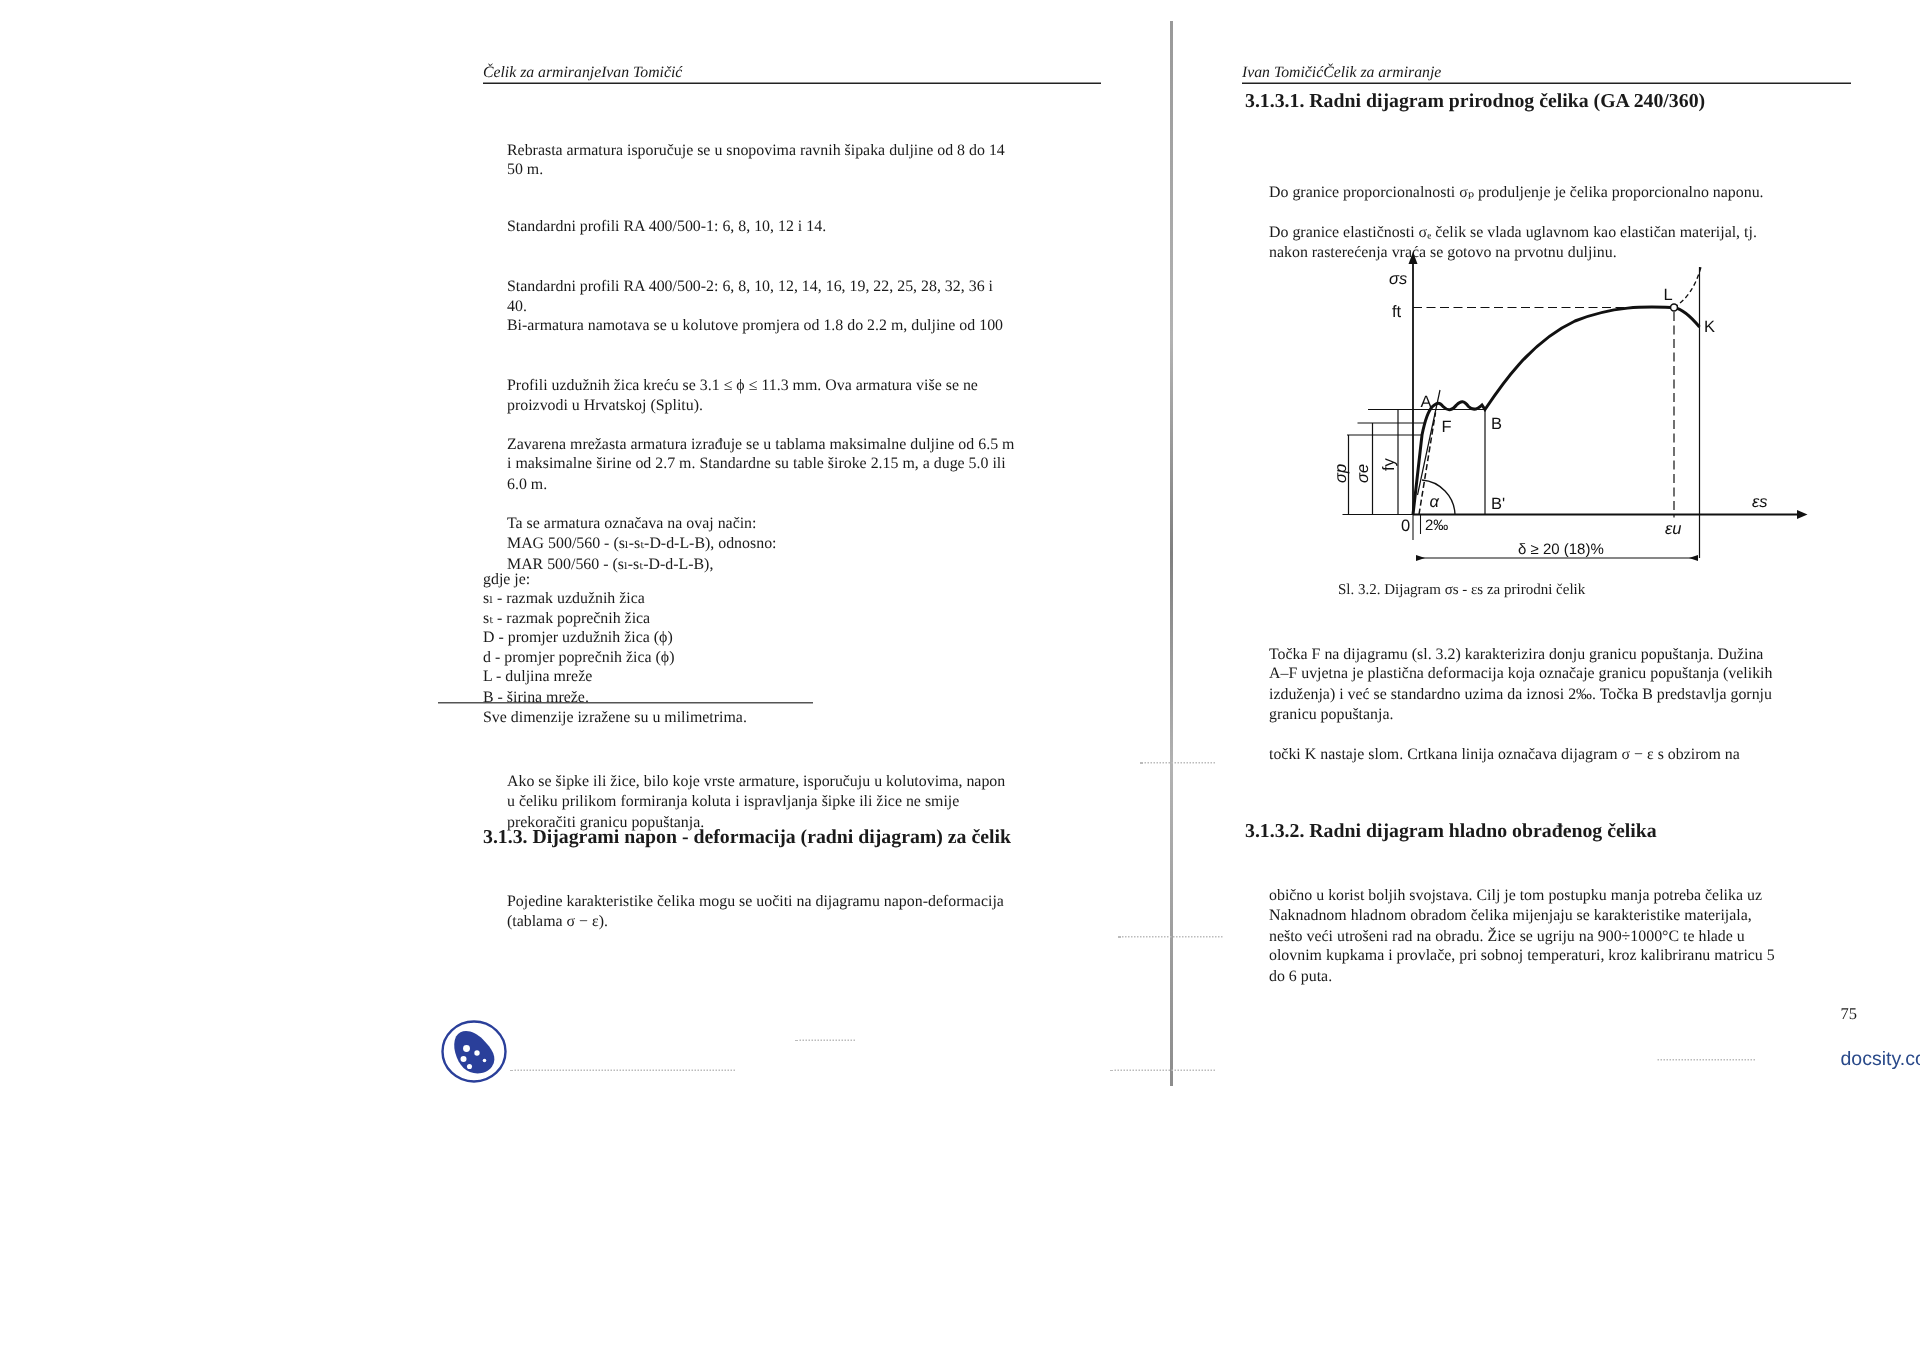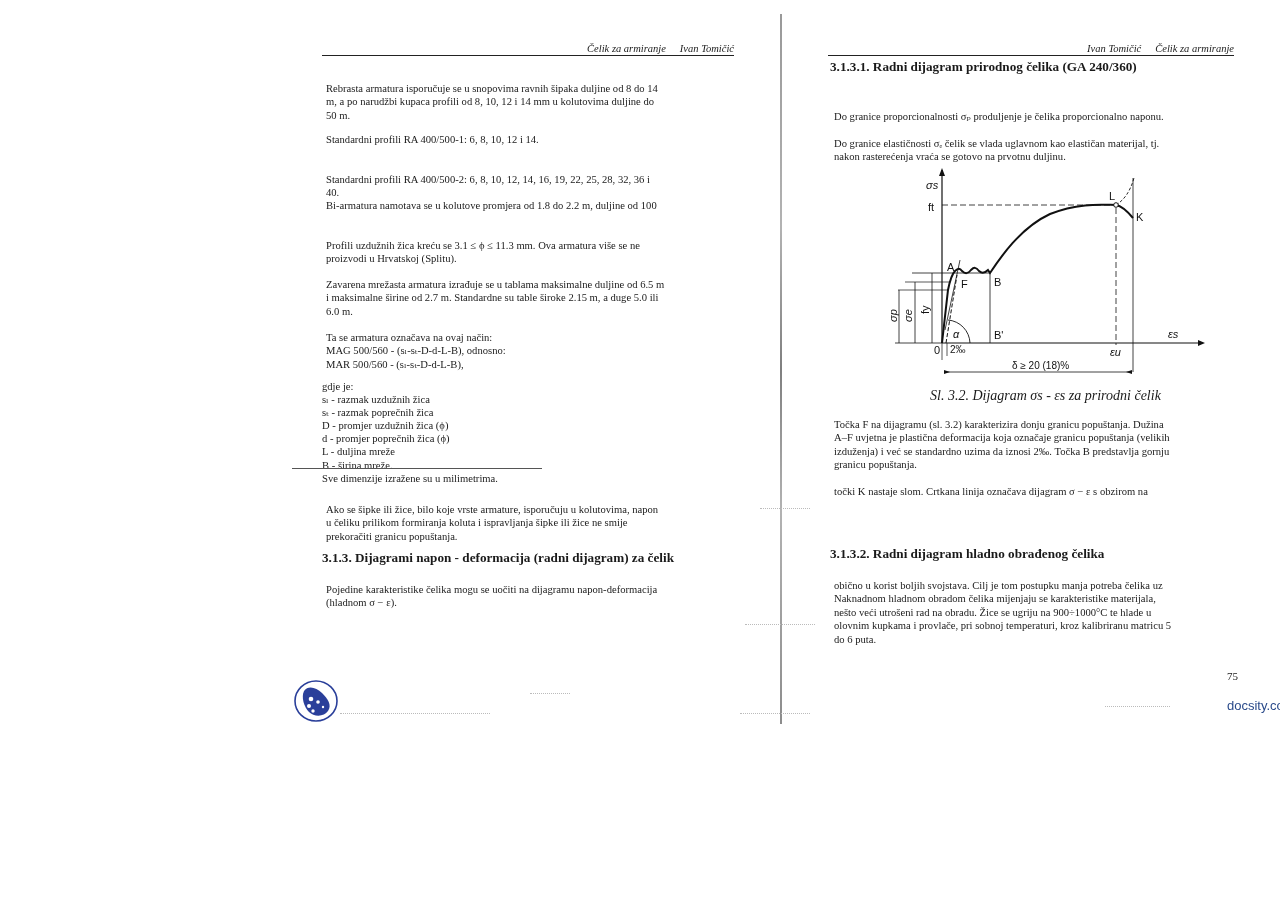--- a/index.html
+++ b/index.html
@@ -5,46 +5,45 @@
   html, body { margin: 0; padding: 0; }
   body {
     width: 1280px; height: 898px; background: #ffffff; position: relative; overflow: hidden;
     font-family: "Liberation Serif", "DejaVu Serif", serif; color: #1a1a1a;
   }
   .page { position: absolute; top: 0; }
   .page-left { left: 322px; width: 410px; }
   .page-right { left: 830px; width: 408px; }
   .running-header {
     position: absolute; top: 40px; height: 14px; font-style: italic; font-size: 10.5px;
-    border-bottom: 1px solid #222; display: flex; justify-content: flex-end; align-items: flex-end;
+    border-bottom: 1px solid #222; display: flex; justify-content: flex-start; align-items: flex-end;
     padding-bottom: 1px;
-    gap: 14px;
   }
   .page-left .running-header { left: 0; width: 412px; }
   .page-right .running-header { left: -2px; width: 406px; }
   .para {
     position: absolute; left: 0; width: 408px; font-size: 10.6px; line-height: 13.4px;
-    text-align: justify; text-align-last: left; margin: 4px;
+    text-align: justify; text-align-last: left; margin: 16px;
   }
   .page-right .para { width: 404px; }
   .line { display: block; white-space: nowrap; }
   .heading {
     position: absolute; left: 0; font-weight: bold; font-size: 13.2px; white-space: nowrap; margin: 0;
   }
   .legend-list { position: absolute; left: 0; font-size: 10.6px; line-height: 13.1px; }
   .legend-list .row { display: block; white-space: nowrap; }
   .underline-rule { position: absolute; left: -30px; top: 468px; width: 250px; border-top: 1px solid #555; }
   .spine {
     position: absolute; left: 780px; top: 14px; width: 2px; height: 710px;
     background: linear-gradient(#777, #999 30%, #555 50%, #999 70%, #666);
     opacity: 0.75;
   }
   .figure { position: absolute; left: 870px; top: 165px; width: 340px; height: 240px; }
   .caption {
-    position: absolute; left: 930px; top: 388px; font-style: italic; font-size: 14px; white-space: nowrap;
+    position: absolute; left: 892px; top: 388px; font-size: 10px; white-space: nowrap;
   }
   .page-number { position: absolute; font-size: 11px; }
   .docsity {
     position: absolute; left: 1227px; top: 698px; font-family: "Liberation Sans", sans-serif;
     font-weight: normal; font-size: 13px; color: #2a4a8a;
   }
   .logo { position: absolute; left: 294px; top: 679px; width: 46px; height: 44px; }
   .speck { position: absolute; height: 1px; border-top: 1px dotted #bbb; }
 </style>
 </head>
@@ -53,21 +52,20 @@
 <div class="spine"></div>
 
 <div class="page page-left">
   <div class="running-header">
     <span>Čelik za armiranje</span>
     <span>Ivan Tomičić</span>
   </div>
 
   <p class="para" style="top:78px">
     <span class="line">Rebrasta armatura isporučuje se u snopovima ravnih šipaka duljine od 8 do 14</span>
-    <span class="line">m, a po narudžbi kupaca profili od 8, 10, 12 i 14 mm u kolutovima duljine do</span>
     <span class="line">50 m.</span>
   </p>
   <p class="para" style="top:129px">
     <span class="line">Standardni profili RA 400/500-1: 6, 8, 10, 12 i 14.</span>
   </p>
   <p class="para" style="top:169px">
     <span class="line">Standardni profili RA 400/500-2: 6, 8, 10, 12, 14, 16, 19, 22, 25, 28, 32, 36 i</span>
     <span class="line">40.</span>
   </p>
   <p class="para" style="top:195px">
@@ -103,21 +101,21 @@
   <p class="para" style="top:499px">
     <span class="line">Ako se šipke ili žice, bilo koje vrste armature, isporučuju u kolutovima, napon</span>
     <span class="line">u čeliku prilikom formiranja koluta i ispravljanja šipke ili žice ne smije</span>
     <span class="line">prekoračiti granicu popuštanja.</span>
   </p>
 
   <h2 class="heading" style="top:550px">3.1.3. Dijagrami napon - deformacija (radni dijagram) za čelik</h2>
 
   <p class="para" style="top:579px">
     <span class="line">Pojedine karakteristike čelika mogu se uočiti na dijagramu napon-deformacija</span>
-    <span class="line">(hladnom σ − ε).</span>
+    <span class="line">(tablama σ − ε).</span>
   </p>
 </div>
 
 <svg class="logo" viewBox="0 0 46 44">
   <ellipse cx="22" cy="22" rx="21" ry="20" fill="none" stroke="#2a3f9a" stroke-width="1.6"></ellipse>
   <path d="M10 12 C14 6, 22 8, 28 14 C34 20, 38 26, 34 32 C30 38, 20 38, 15 33 C10 28, 7 18, 10 12 Z" fill="#2a3f9a"></path>
   <circle cx="17" cy="20" r="2.3" fill="#fff"></circle>
   <circle cx="24" cy="23" r="1.8" fill="#fff"></circle>
   <circle cx="15" cy="27" r="2" fill="#fff"></circle>
   <circle cx="19" cy="32" r="1.7" fill="#fff"></circle>

